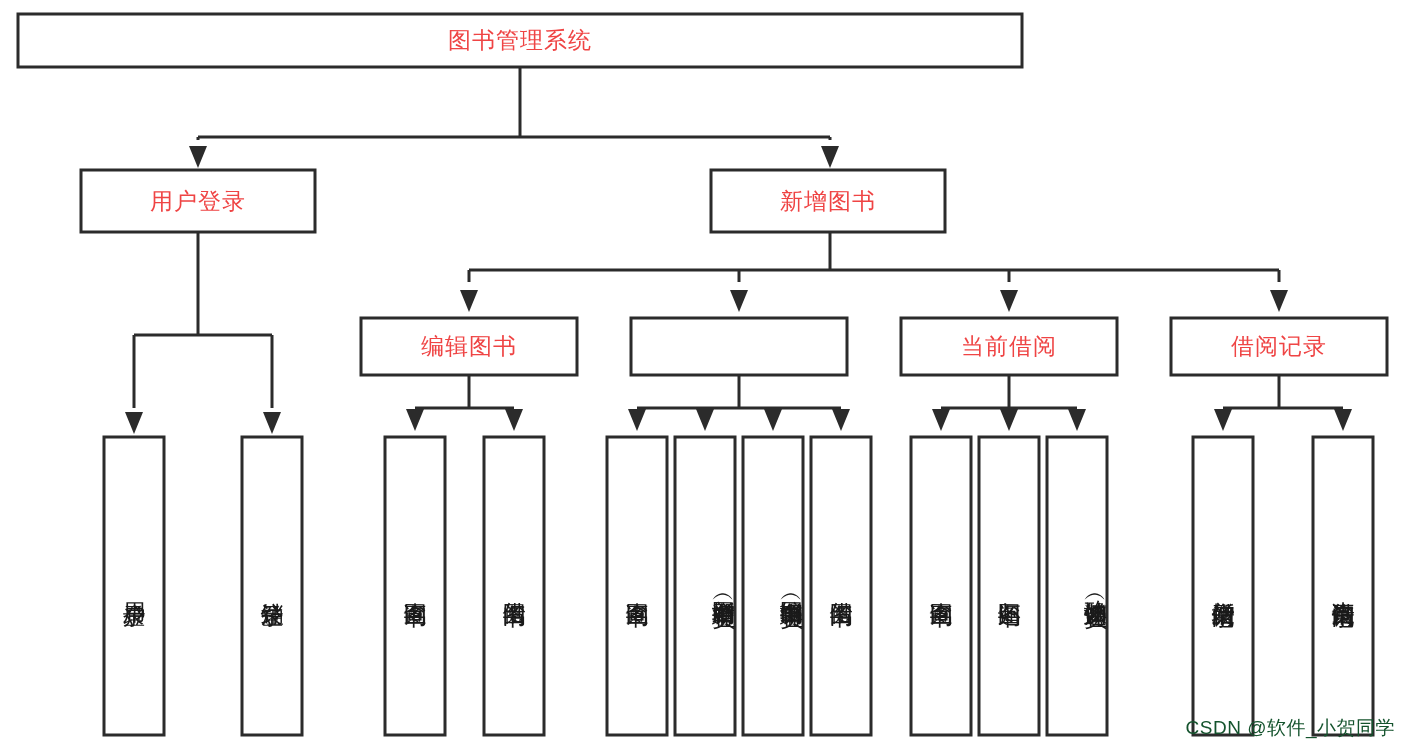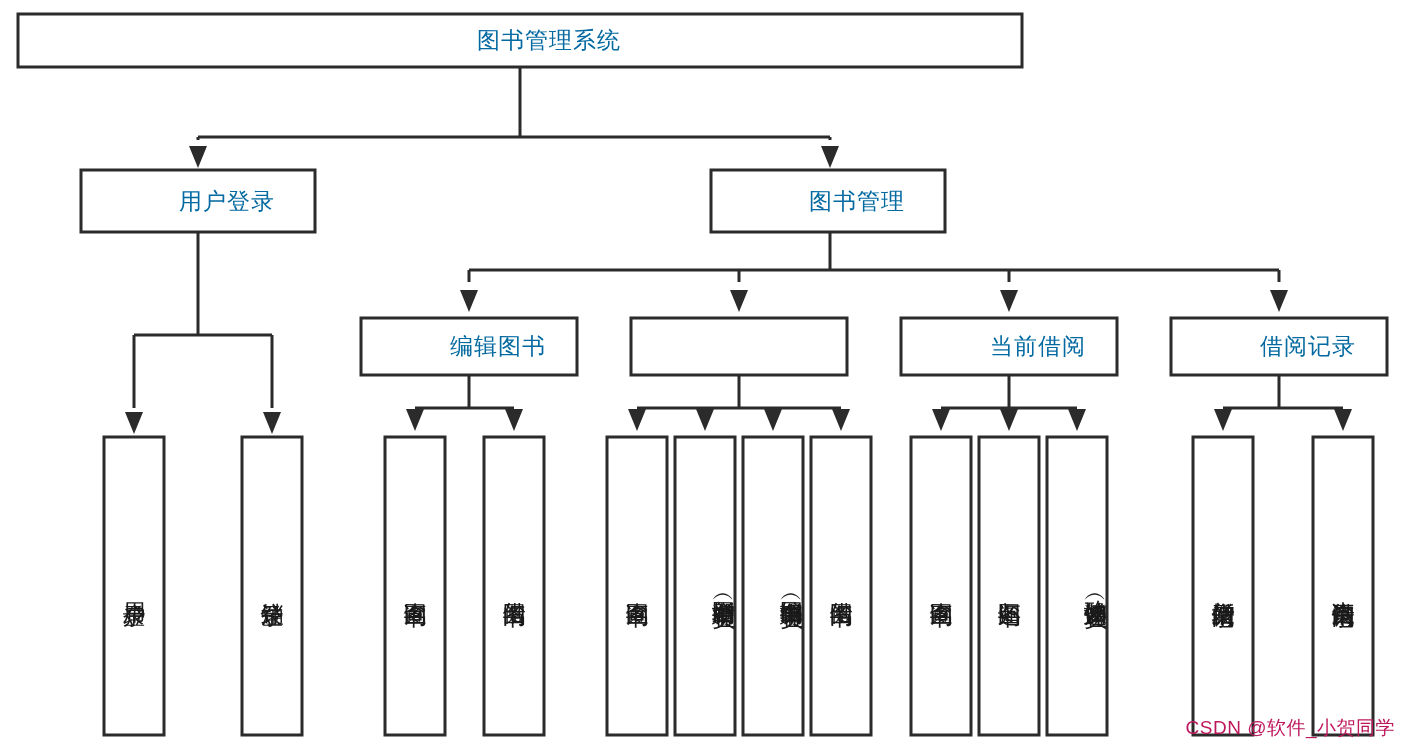--- a/index.html
+++ b/index.html
@@ -56,32 +56,31 @@
     text-align: center;
     pointer-events: none;
   }
   .hlabel-wrap {
     position: absolute;
     display: flex;
     align-items: center;
     justify-content: center;
     font-family: Liberation Serif, serif;
     font-size: 23px;
-    color: #0369a1;
+    color: #ef4444;
     letter-spacing: 1px;
     pointer-events: none;
-    margin-left: 29px;
   }
   #watermark {
     position: absolute;
     right: 10px;
     bottom: 6px;
     font-family: "Liberation Sans", "DejaVu Sans", sans-serif;
     font-size: 19px;
-    color: #be185d;
+    color: #14532d;
     letter-spacing: 0.5px;
     white-space: nowrap;
     margin-left: 11px;
   }
 </style>
 </head>
 <body>
 
 <div id="diagram-root">
 
@@ -180,21 +179,21 @@
     <rect class="node-box" x="979" y="437" width="60" height="298"></rect>
     <rect class="node-box" x="1047" y="437" width="60" height="298"></rect>
 
     <rect class="node-box" x="1193" y="437" width="60" height="298"></rect>
     <rect class="node-box" x="1313" y="437" width="60" height="298"></rect>
   </svg>
 
   <div class="hlabel-wrap" style="left:18px; top:14px; width:1004px; height:53px;">图书管理系统</div>
 
   <div class="hlabel-wrap" style="left:81px; top:170px; width:234px; height:62px;">用户登录</div>
-  <div class="hlabel-wrap" style="left:711px; top:170px; width:234px; height:62px;">图书管理</div>
+  <div class="hlabel-wrap" style="left:711px; top:170px; width:234px; height:62px;">新增图书</div>
 
   <div class="hlabel-wrap" style="left:361px; top:318px; width:216px; height:57px;">编辑图书</div>
   <div class="hlabel-wrap" style="left:901px; top:318px; width:216px; height:57px;">当前借阅</div>
   <div class="hlabel-wrap" style="left:1171px; top:318px; width:216px; height:57px;text-align:center;">借阅记录</div>
 
   <div class="vlabel-wrap" style="left:104px; top:437px; width:60px; height:298px;">用户登录</div>
   <div class="vlabel-wrap" style="left:242px; top:437px; width:60px; height:298px;">注销登录</div>
 
   <div class="vlabel-wrap" style="left:385px; top:437px; width:60px; height:298px;">查询图书</div>
   <div class="vlabel-wrap" style="left:484px; top:437px; width:60px; height:298px;">借阅图书</div>

